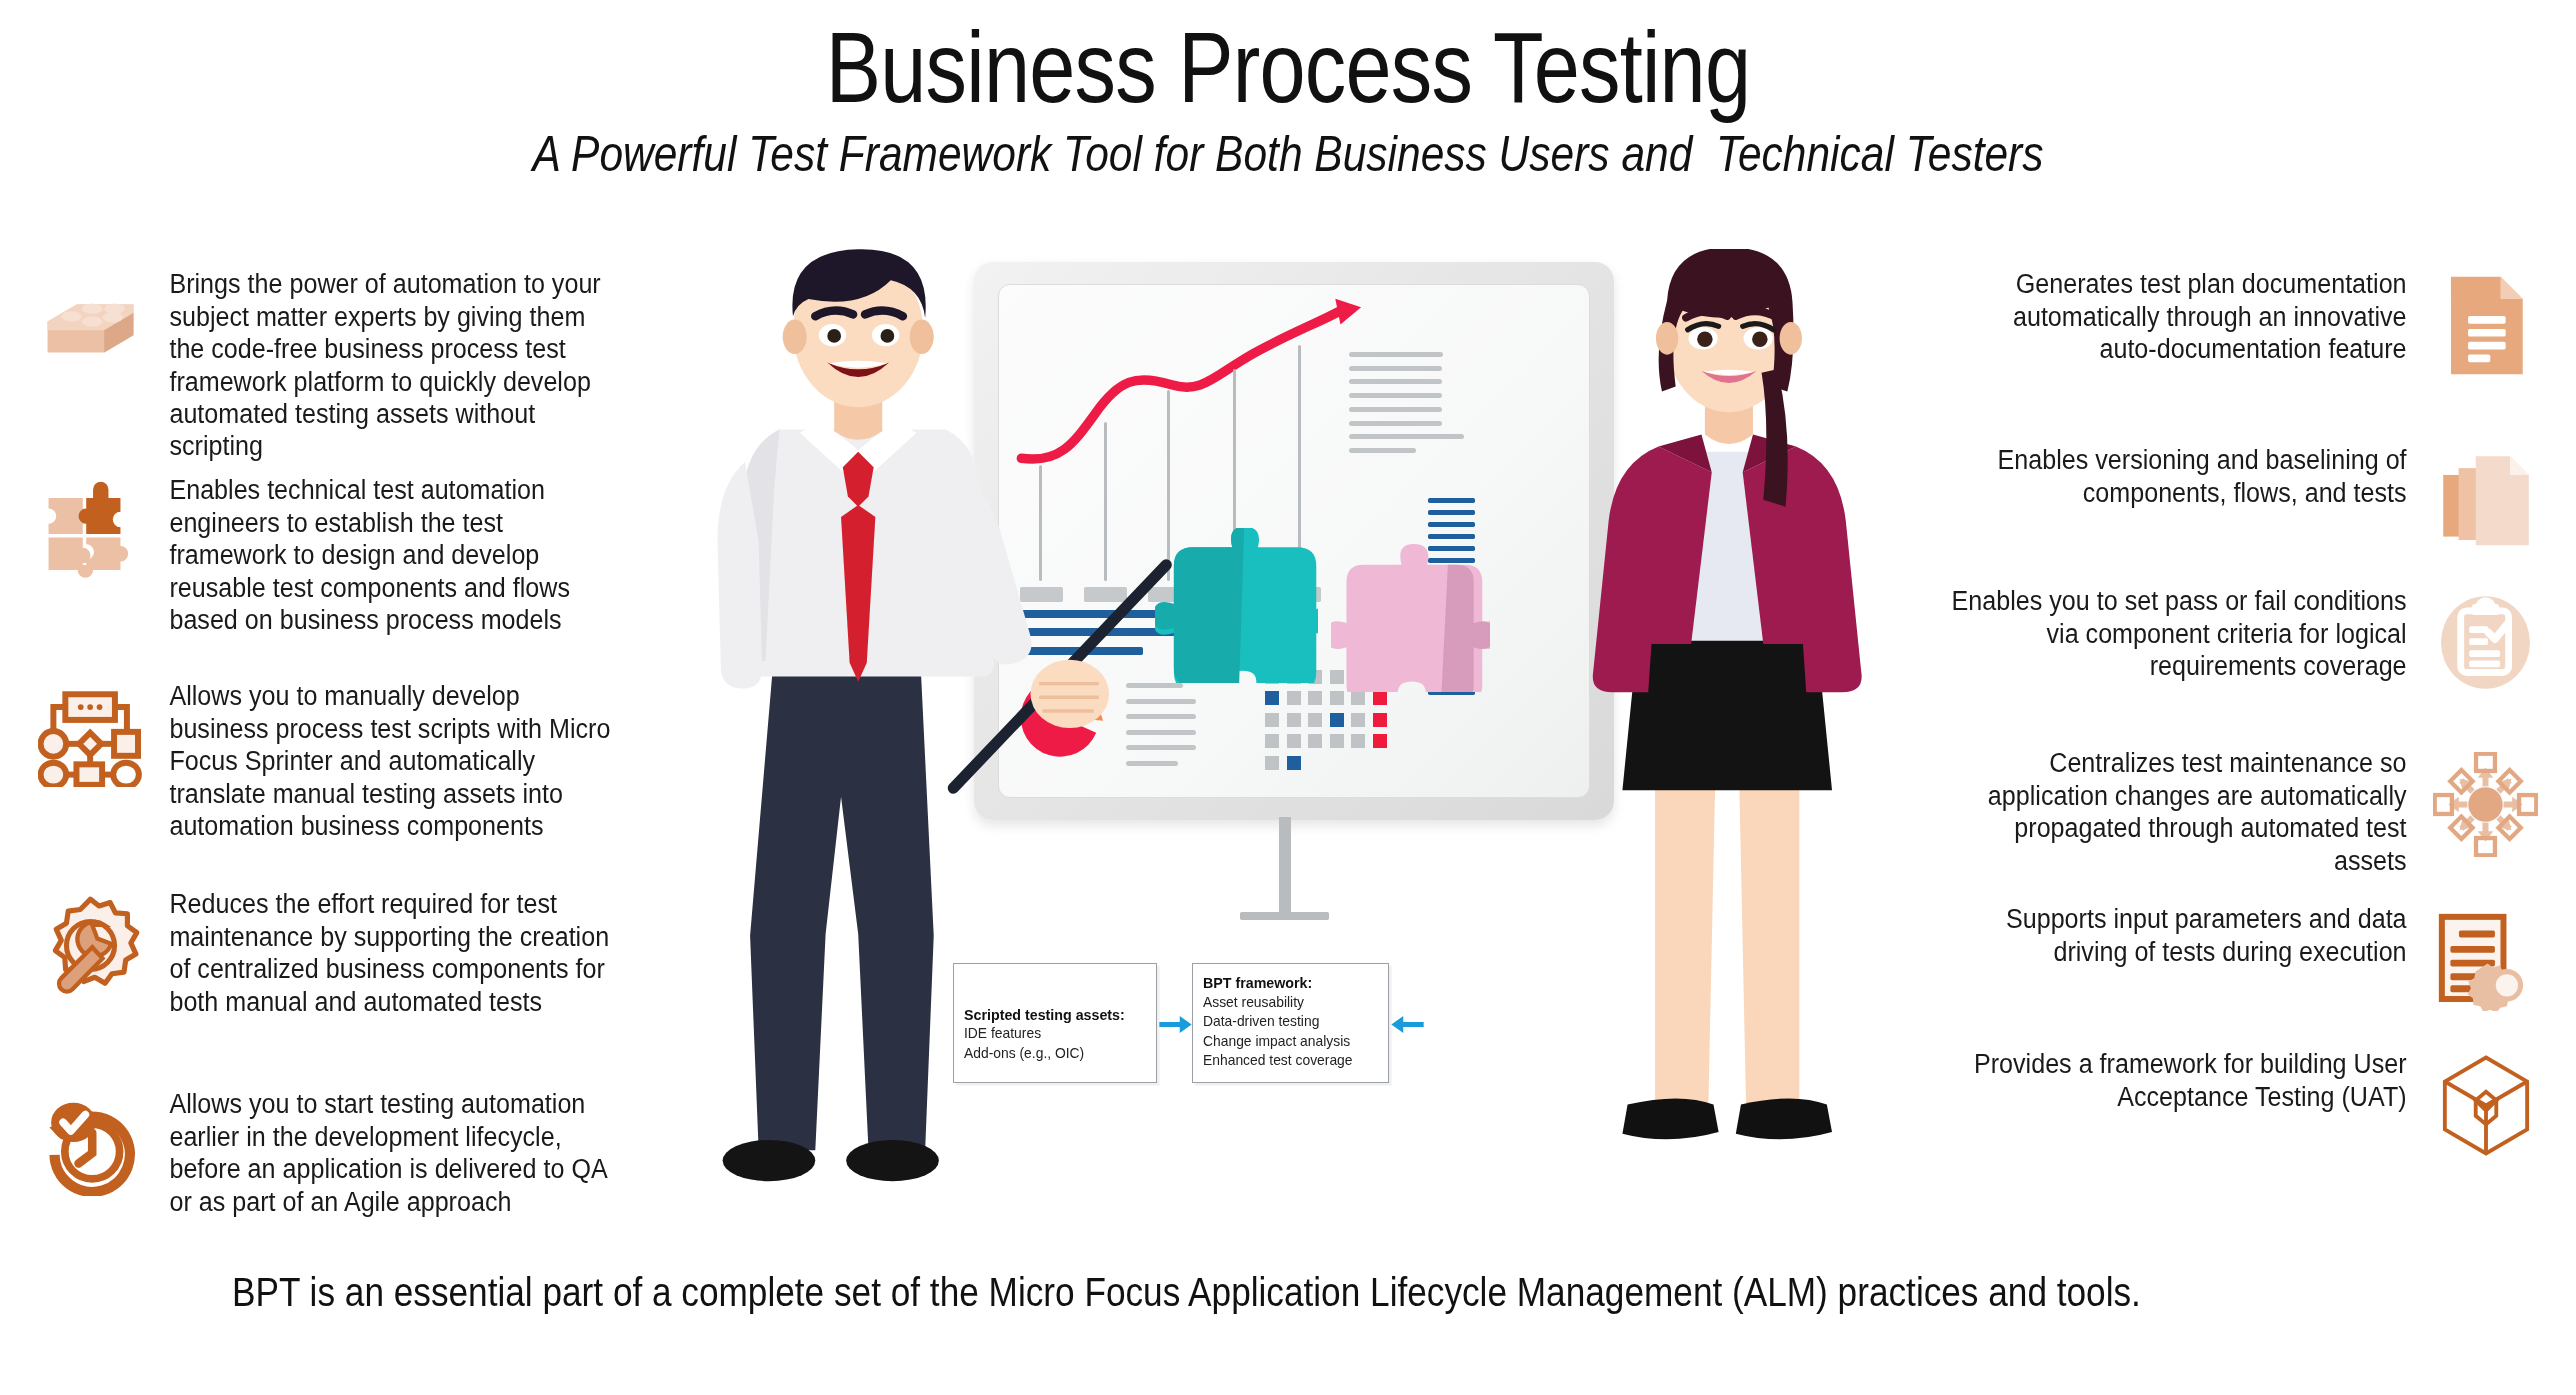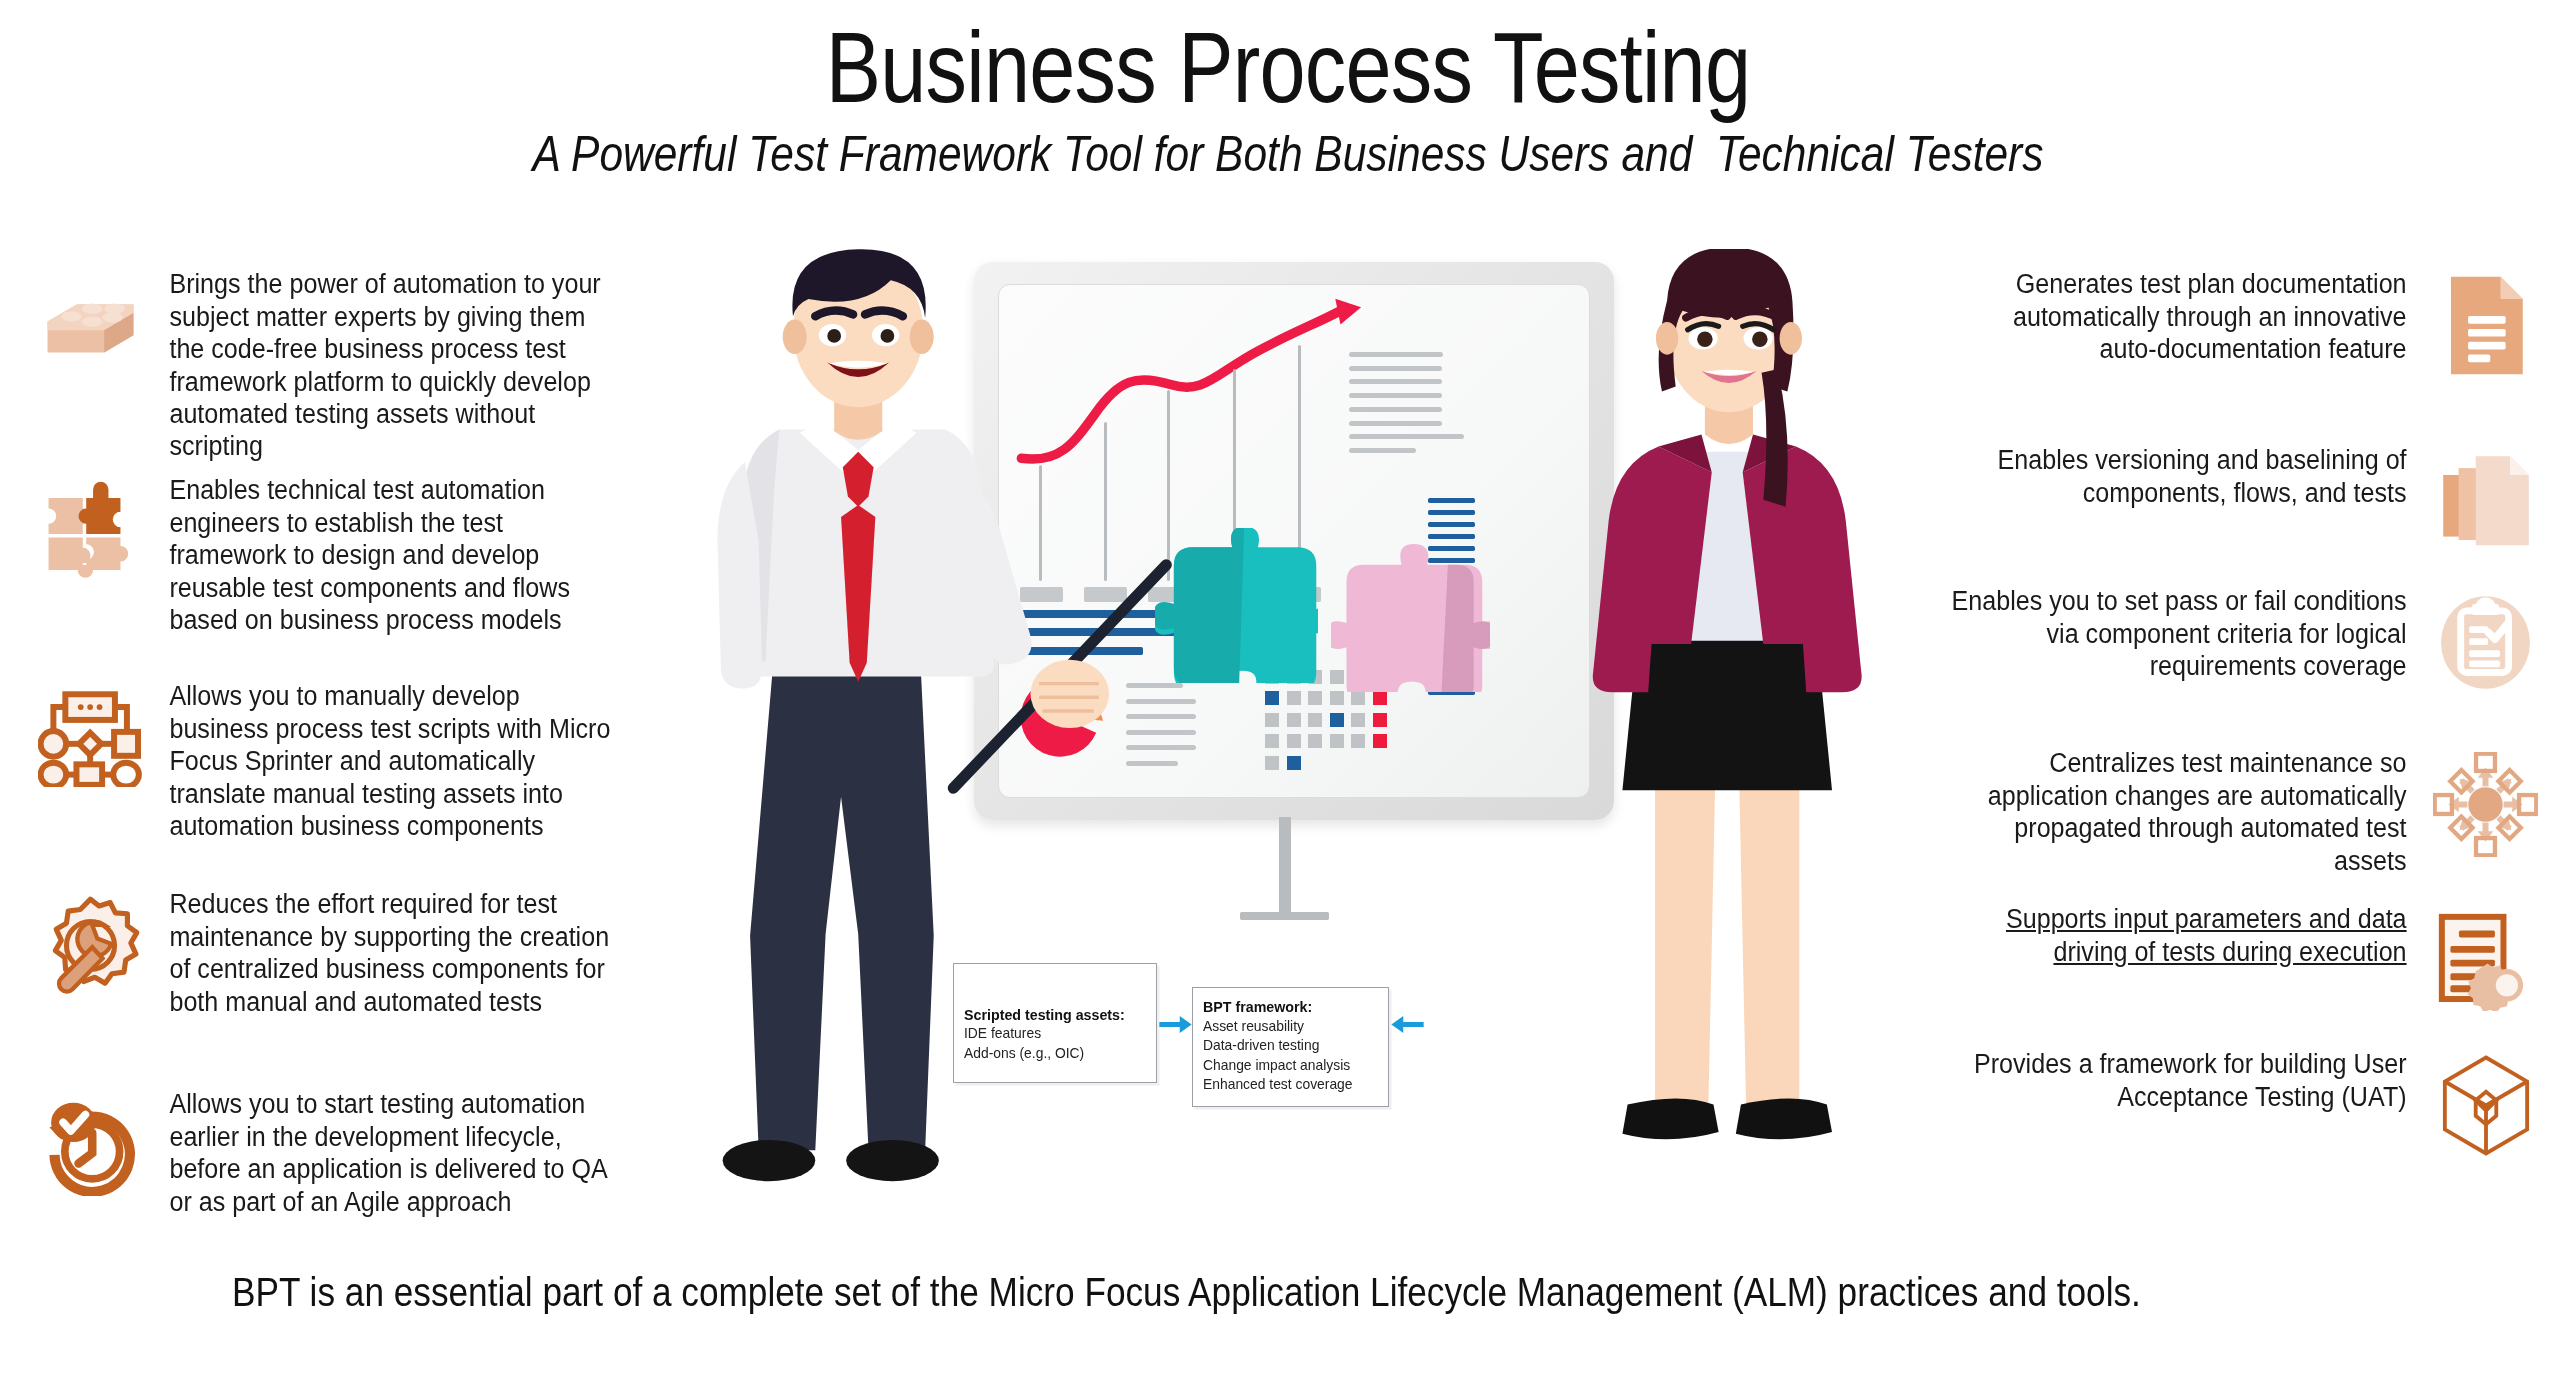--- a/index.html
+++ b/index.html
@@ -82,21 +82,21 @@
 
   
   .flow{position:absolute;left:953px;top:963px;width:687px;height:120px;}
   .fbox{
     position:absolute;top:0;height:120px;
     background:#ffffff;border:1.3px solid #9aa0a6;
     box-shadow:2.6px 2.6px 0 rgba(0,0,0,0.06);
     padding:8.6px 10.3px;box-sizing:border-box;
   }
   .fbox1{left:0;width:204px;}
-  .fbox2{left:239px;width:197px;margin-top:24px;}
+  .fbox2{left:239px;width:197px;}
   .fbox3{left:471px;width:216px;}
   .fbox .fhead{font-size:15px;font-weight:bold;color:#111;line-height:1.25;
     font-family:"Liberation Sans Narrow","Liberation Sans",sans-serif;transform:scaleX(0.95);transform-origin:left center;}
   .fbox .fitem{font-size:14.6px;color:#222;line-height:1.32;
     font-family:"Liberation Sans Narrow","Liberation Sans",sans-serif;transform:scaleX(0.95);transform-origin:left center;}
   .fbox1 .fbody{margin-top:33px;}
   .fbox2 .fbody, .fbox3 .fbody{margin-top:1.7px;}
   .arrow{position:absolute;top:53px;}
 
   
@@ -295,21 +295,21 @@
             <rect x="100" y="50" width="20" height="22"></rect>
             <path d="M20 34 L33 21 L46 34 L33 47 Z"></path>
             <path d="M76 34 L89 21 L102 34 L89 47 Z"></path>
             <path d="M20 88 L33 75 L46 88 L33 101 Z"></path>
             <path d="M76 88 L89 75 L102 88 L89 101 Z"></path>
           </g>
         </svg>
       </div>
     </div>
 
-    <div class="row" style="top:635px;text-decoration:underline;">
+    <div class="row" style="top:635px;">
       <div class="feat-text">Supports input parameters and data driving of tests during execution</div>
       <div class="feat-icon">
         <svg width="101" height="101" viewBox="0 0 118 118">
           <rect x="8" y="8" width="72" height="96" fill="#FBF3ED" stroke="#C1601F" stroke-width="7"></rect>
           <g fill="#C1601F">
             <rect x="28" y="24" width="42" height="8" rx="2"></rect>
             <rect x="18" y="42" width="52" height="8" rx="2"></rect>
             <rect x="18" y="58" width="52" height="8" rx="2"></rect>
             <rect x="18" y="74" width="42" height="8" rx="2"></rect>
             <rect x="18" y="88" width="32" height="8" rx="2"></rect>

